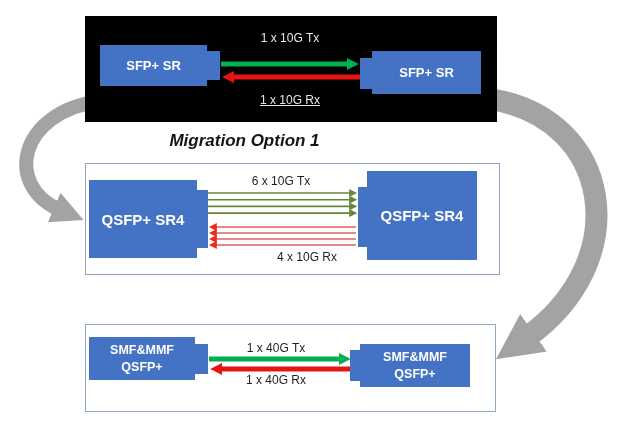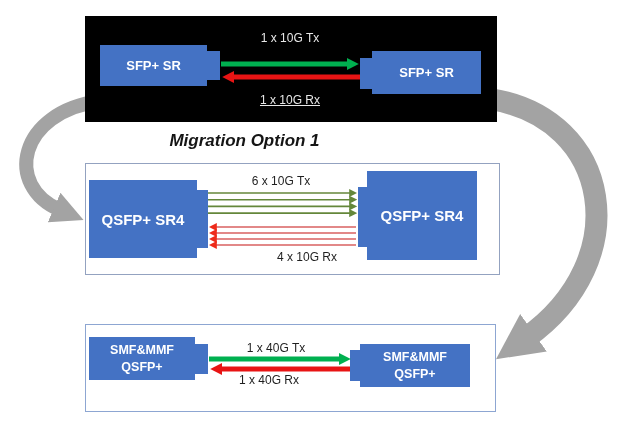--- a/index.html
+++ b/index.html
@@ -103,21 +103,21 @@
     <span class="nose"></span>
   </div>
   <div class="box box-smf-r">
     <span>
       <span>SMF&amp;MMF</span><br>
       <span>QSFP+</span>
     </span>
     <span class="nose"></span>
   </div>
   <div class="flow-label flow-dark" style="left:276px;top:329px;margin-top:12px;">1 x 40G Tx</div>
-  <div class="flow-label flow-dark" style="left:269px;top:373px;">1 x 40G Rx</div>
+  <div class="flow-label flow-dark" style="left:276px;top:373px;">1 x 40G Rx</div>
 
   <svg class="layer arrow-layer" viewBox="0 0 617 432">
     <defs>
       <marker id="big-green-head" markerUnits="userSpaceOnUse" markerWidth="12" markerHeight="12" viewBox="0 0 10 10" refX="1" refY="5" orient="auto">
         <path d="M0,0 L10,5 L0,10 Z" class="head-green"></path>
       </marker>
       <marker id="big-red-head" markerUnits="userSpaceOnUse" markerWidth="12" markerHeight="12" viewBox="0 0 10 10" refX="1" refY="5" orient="auto">
         <path d="M0,0 L10,5 L0,10 Z" class="head-red"></path>
       </marker>
       <marker id="thin-green-head" markerUnits="userSpaceOnUse" markerWidth="8" markerHeight="8" viewBox="0 0 10 10" refX="1" refY="5" orient="auto">

